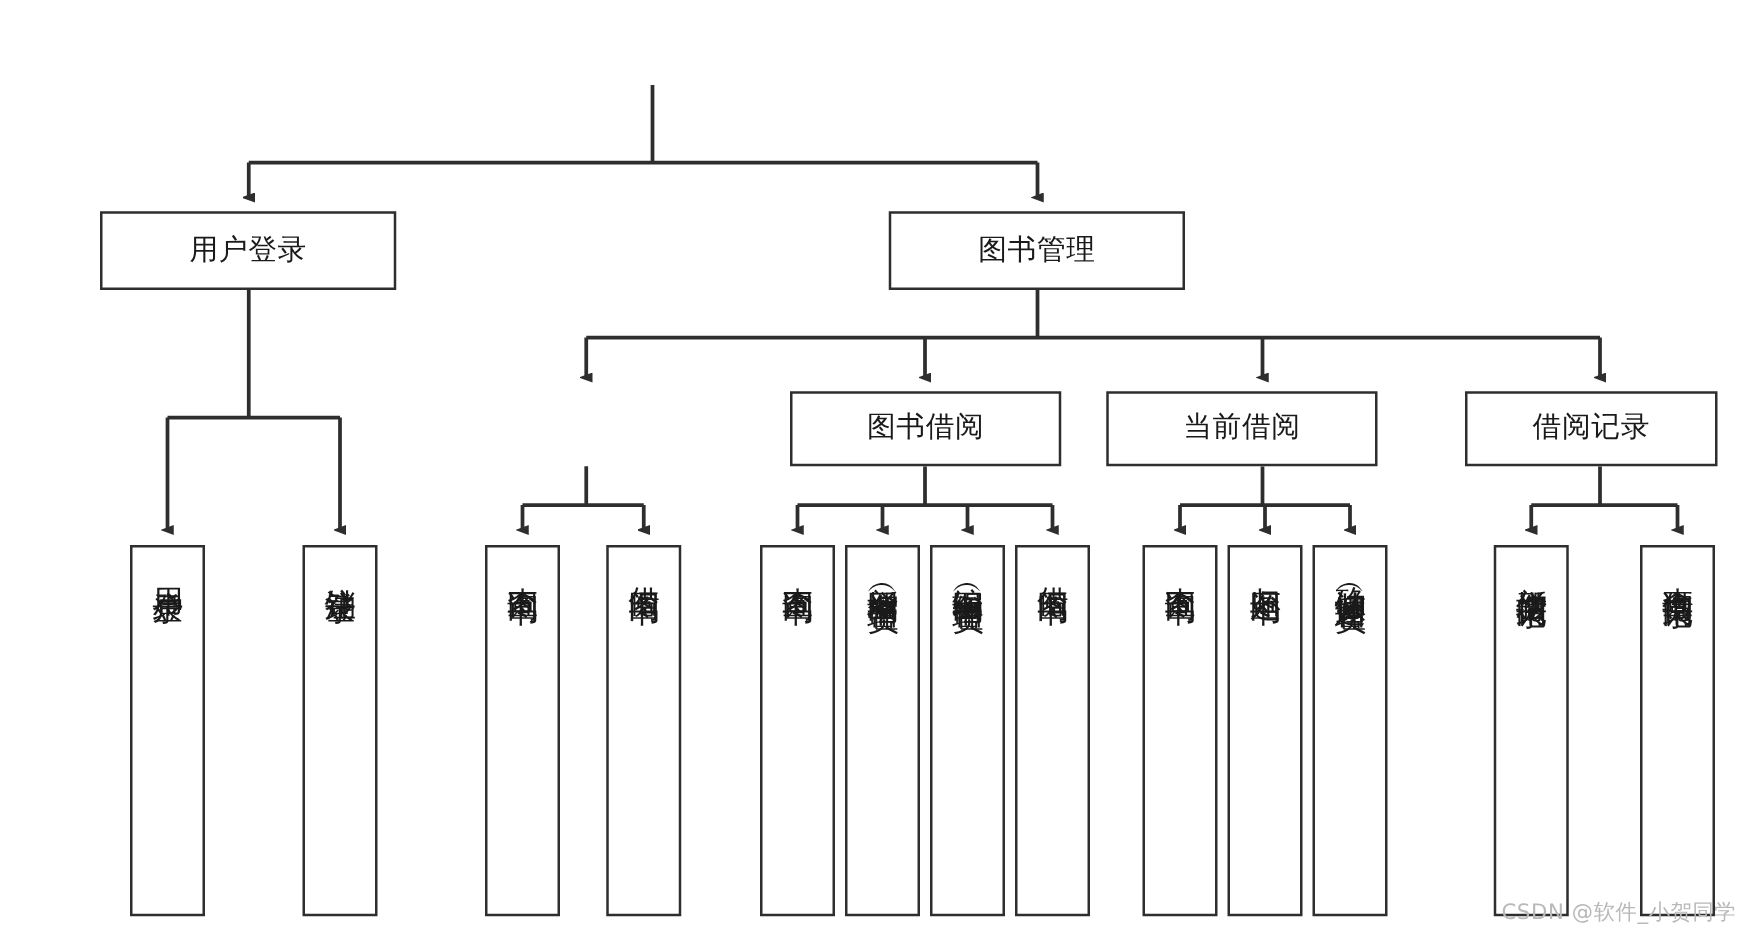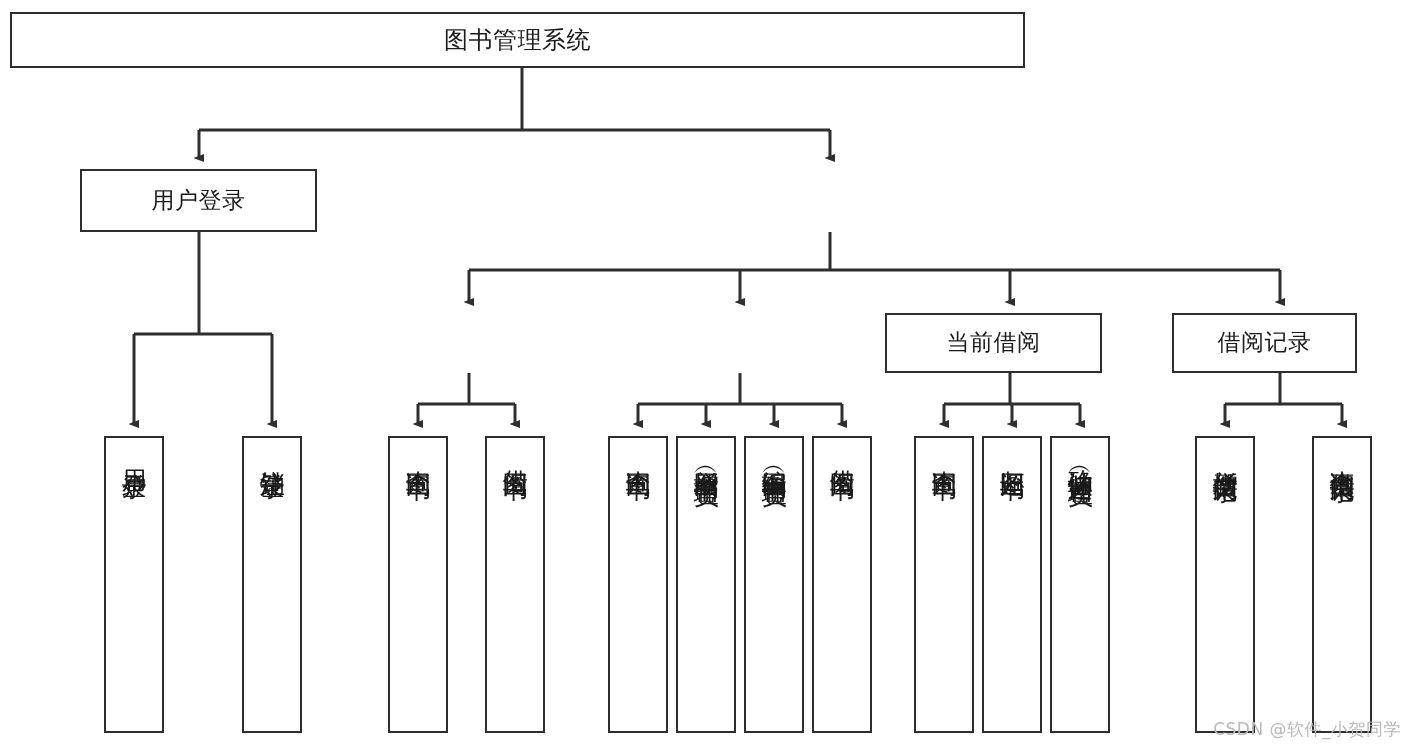--- a/index.html
+++ b/index.html
@@ -28,21 +28,21 @@
   .leaf .lbl{
     writing-mode:vertical-rl;
     text-orientation:upright;
     font-size:25px;
     line-height:1.18;
     letter-spacing:2px;
     white-space:nowrap;
   }
   .watermark{
     position:absolute;
-    right:4px;
+    right:16px;
     bottom:6px;
     font-size:17px;
     color:#b9b9b9;
     letter-spacing:0.5px;
     white-space:nowrap;
   }
 </style>
 </head>
 <body>
 
@@ -91,32 +91,35 @@
       <path d="M1012,404 L1012,424" marker-end="url(#arrow)"></path>
       <path d="M1080,404 L1080,424" marker-end="url(#arrow)"></path>
 
       <path d="M1280,373 L1280,404"></path>
       <path d="M1225,404 L1342,404"></path>
       <path d="M1225,404 L1225,424" marker-end="url(#arrow)"></path>
       <path d="M1342,404 L1342,424" marker-end="url(#arrow)"></path>
     </g>
   </svg>
 
-  <div class="node root h-node" style="left:10px;top:12px;width:1015px;height:56px;">
-    <span class="lbl">图书管理系统</span>
-  </div>
 
   <div class="node h-node" style="left:80px;top:169px;width:237px;height:63px;">
     <span class="lbl">用户登录</span>
   </div>
+  <div class="node h-node" style="left:711px;top:169px;width:237px;height:63px;">
+    <span class="lbl">图书管理</span>
+  </div>
 
+  <div class="node h-node" style="left:632px;top:313px;width:217px;height:60px;">
+    <span class="lbl">图书借阅</span>
+  </div>
   <div class="node h-node" style="left:885px;top:313px;width:217px;height:60px;">
     <span class="lbl">当前借阅</span>
   </div>
-  <div class="node h-node" style="left:1172px;top:313px;width:185px;height:60px;">
+  <div class="node h-node" style="left:1172px;top:313px;width:202px;height:60px;">
     <span class="lbl">借阅记录</span>
   </div>
 
   <div class="node leaf" style="left:104px;top:436px;width:60px;height:297px;">
     <span class="lbl">用户登录</span>
   </div>
   <div class="node leaf" style="left:242px;top:436px;width:60px;height:297px;">
     <span class="lbl">注销登录</span>
   </div>
 

